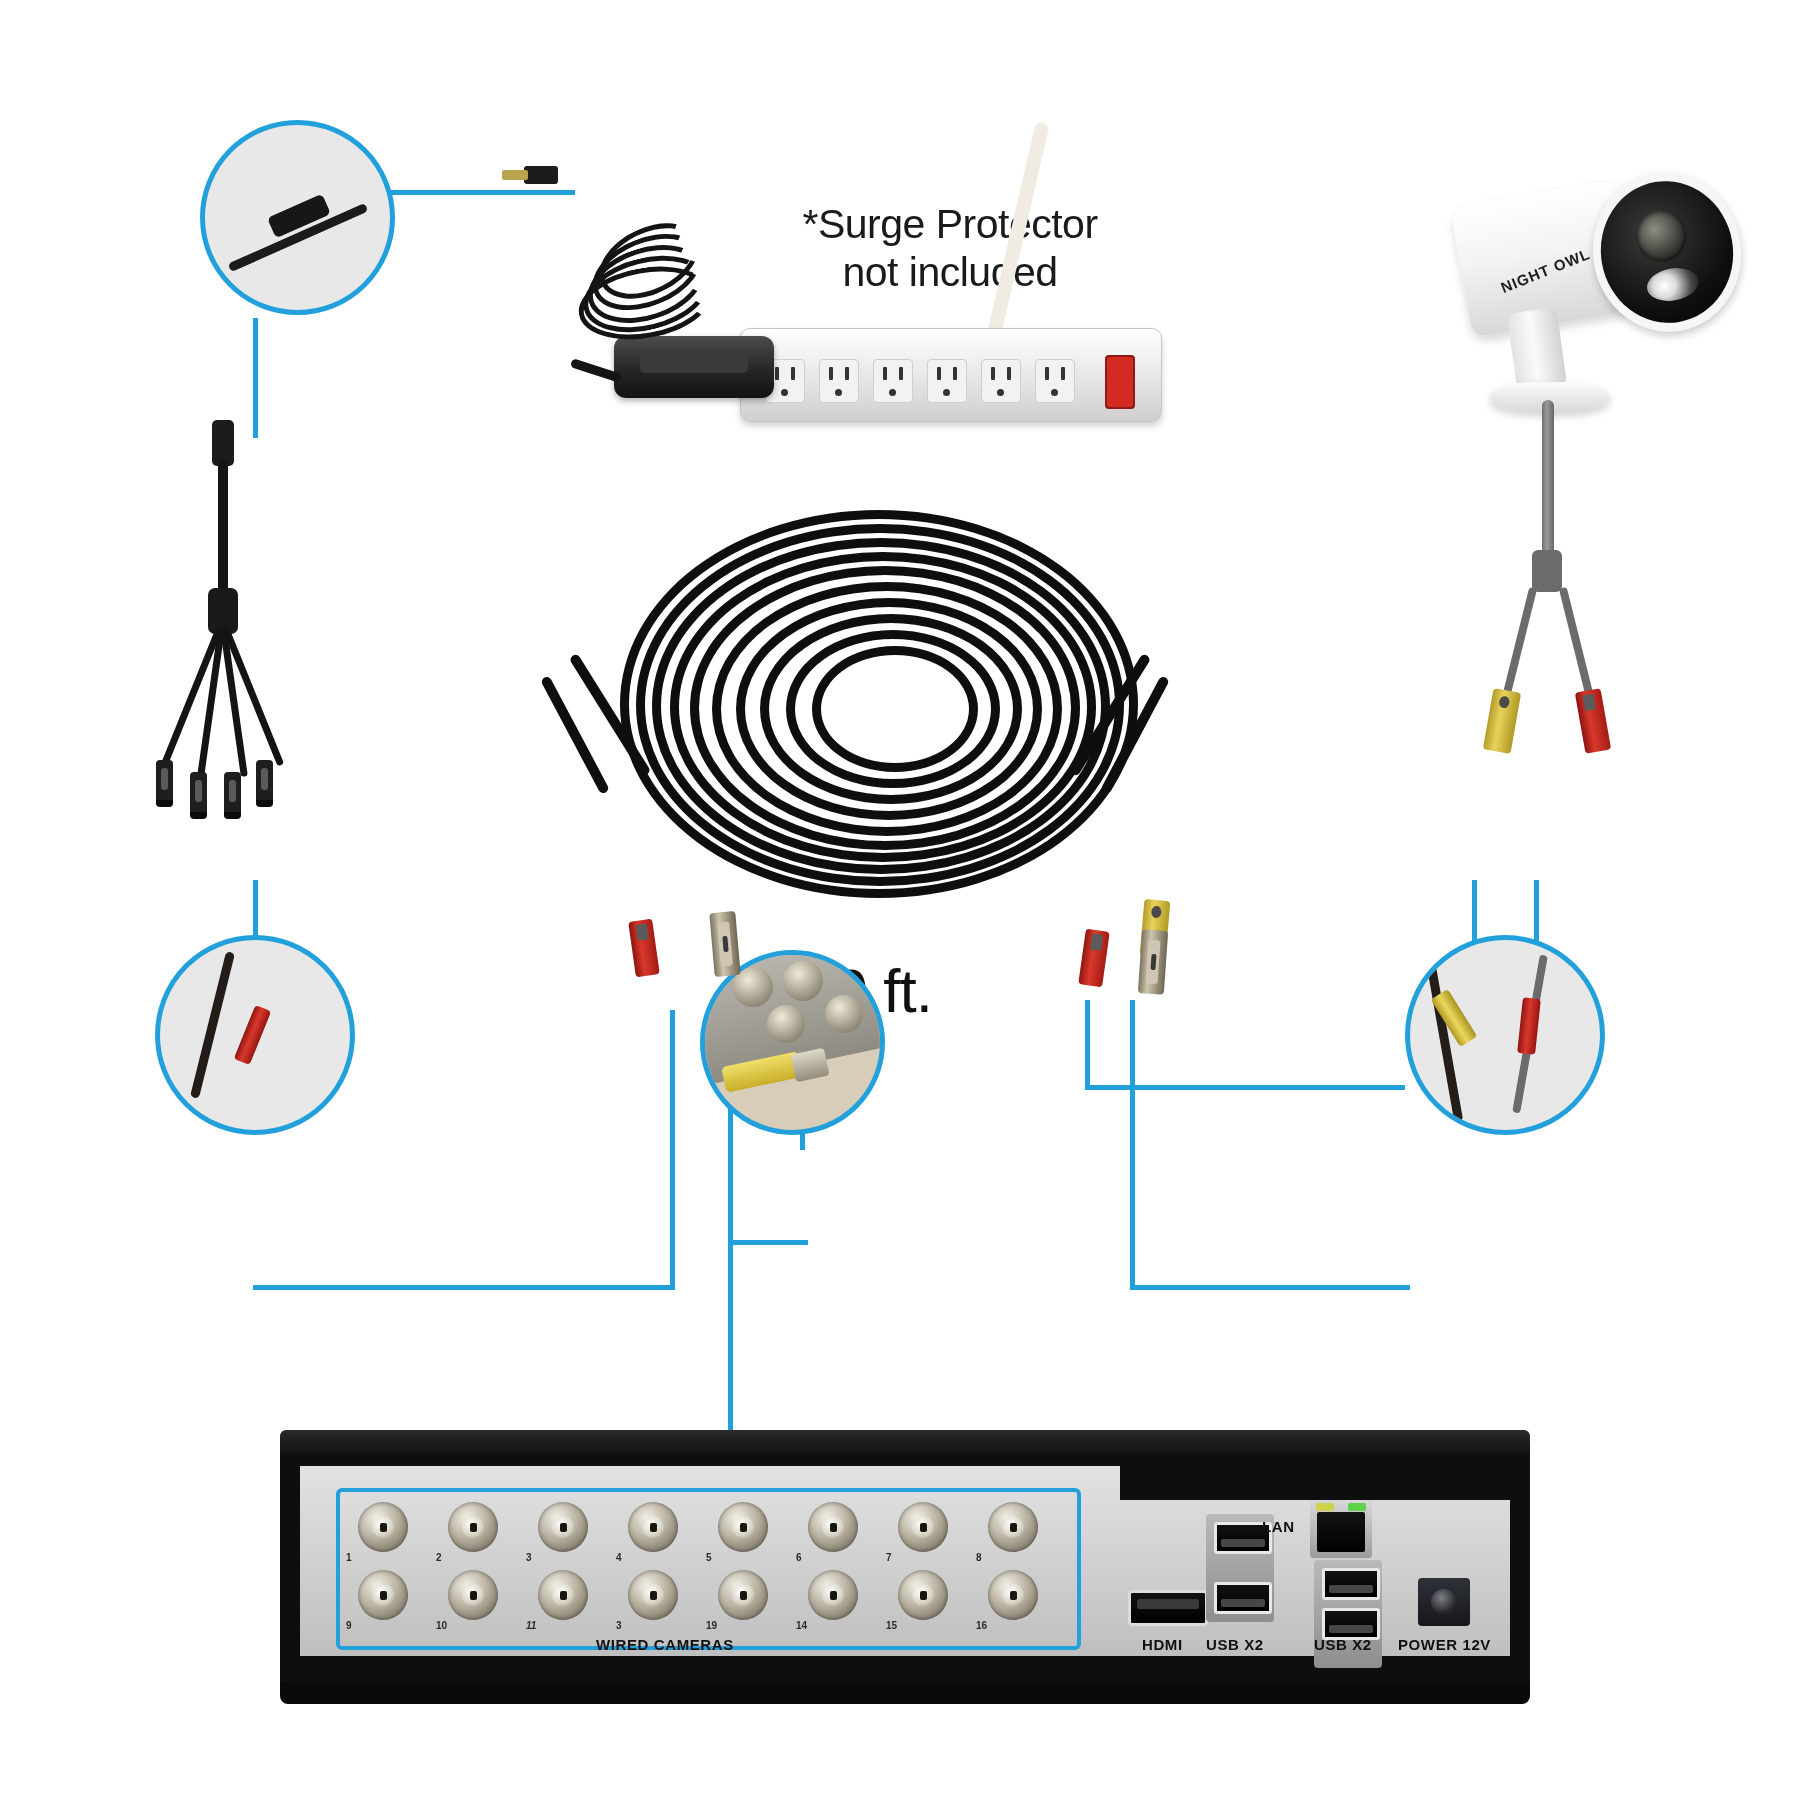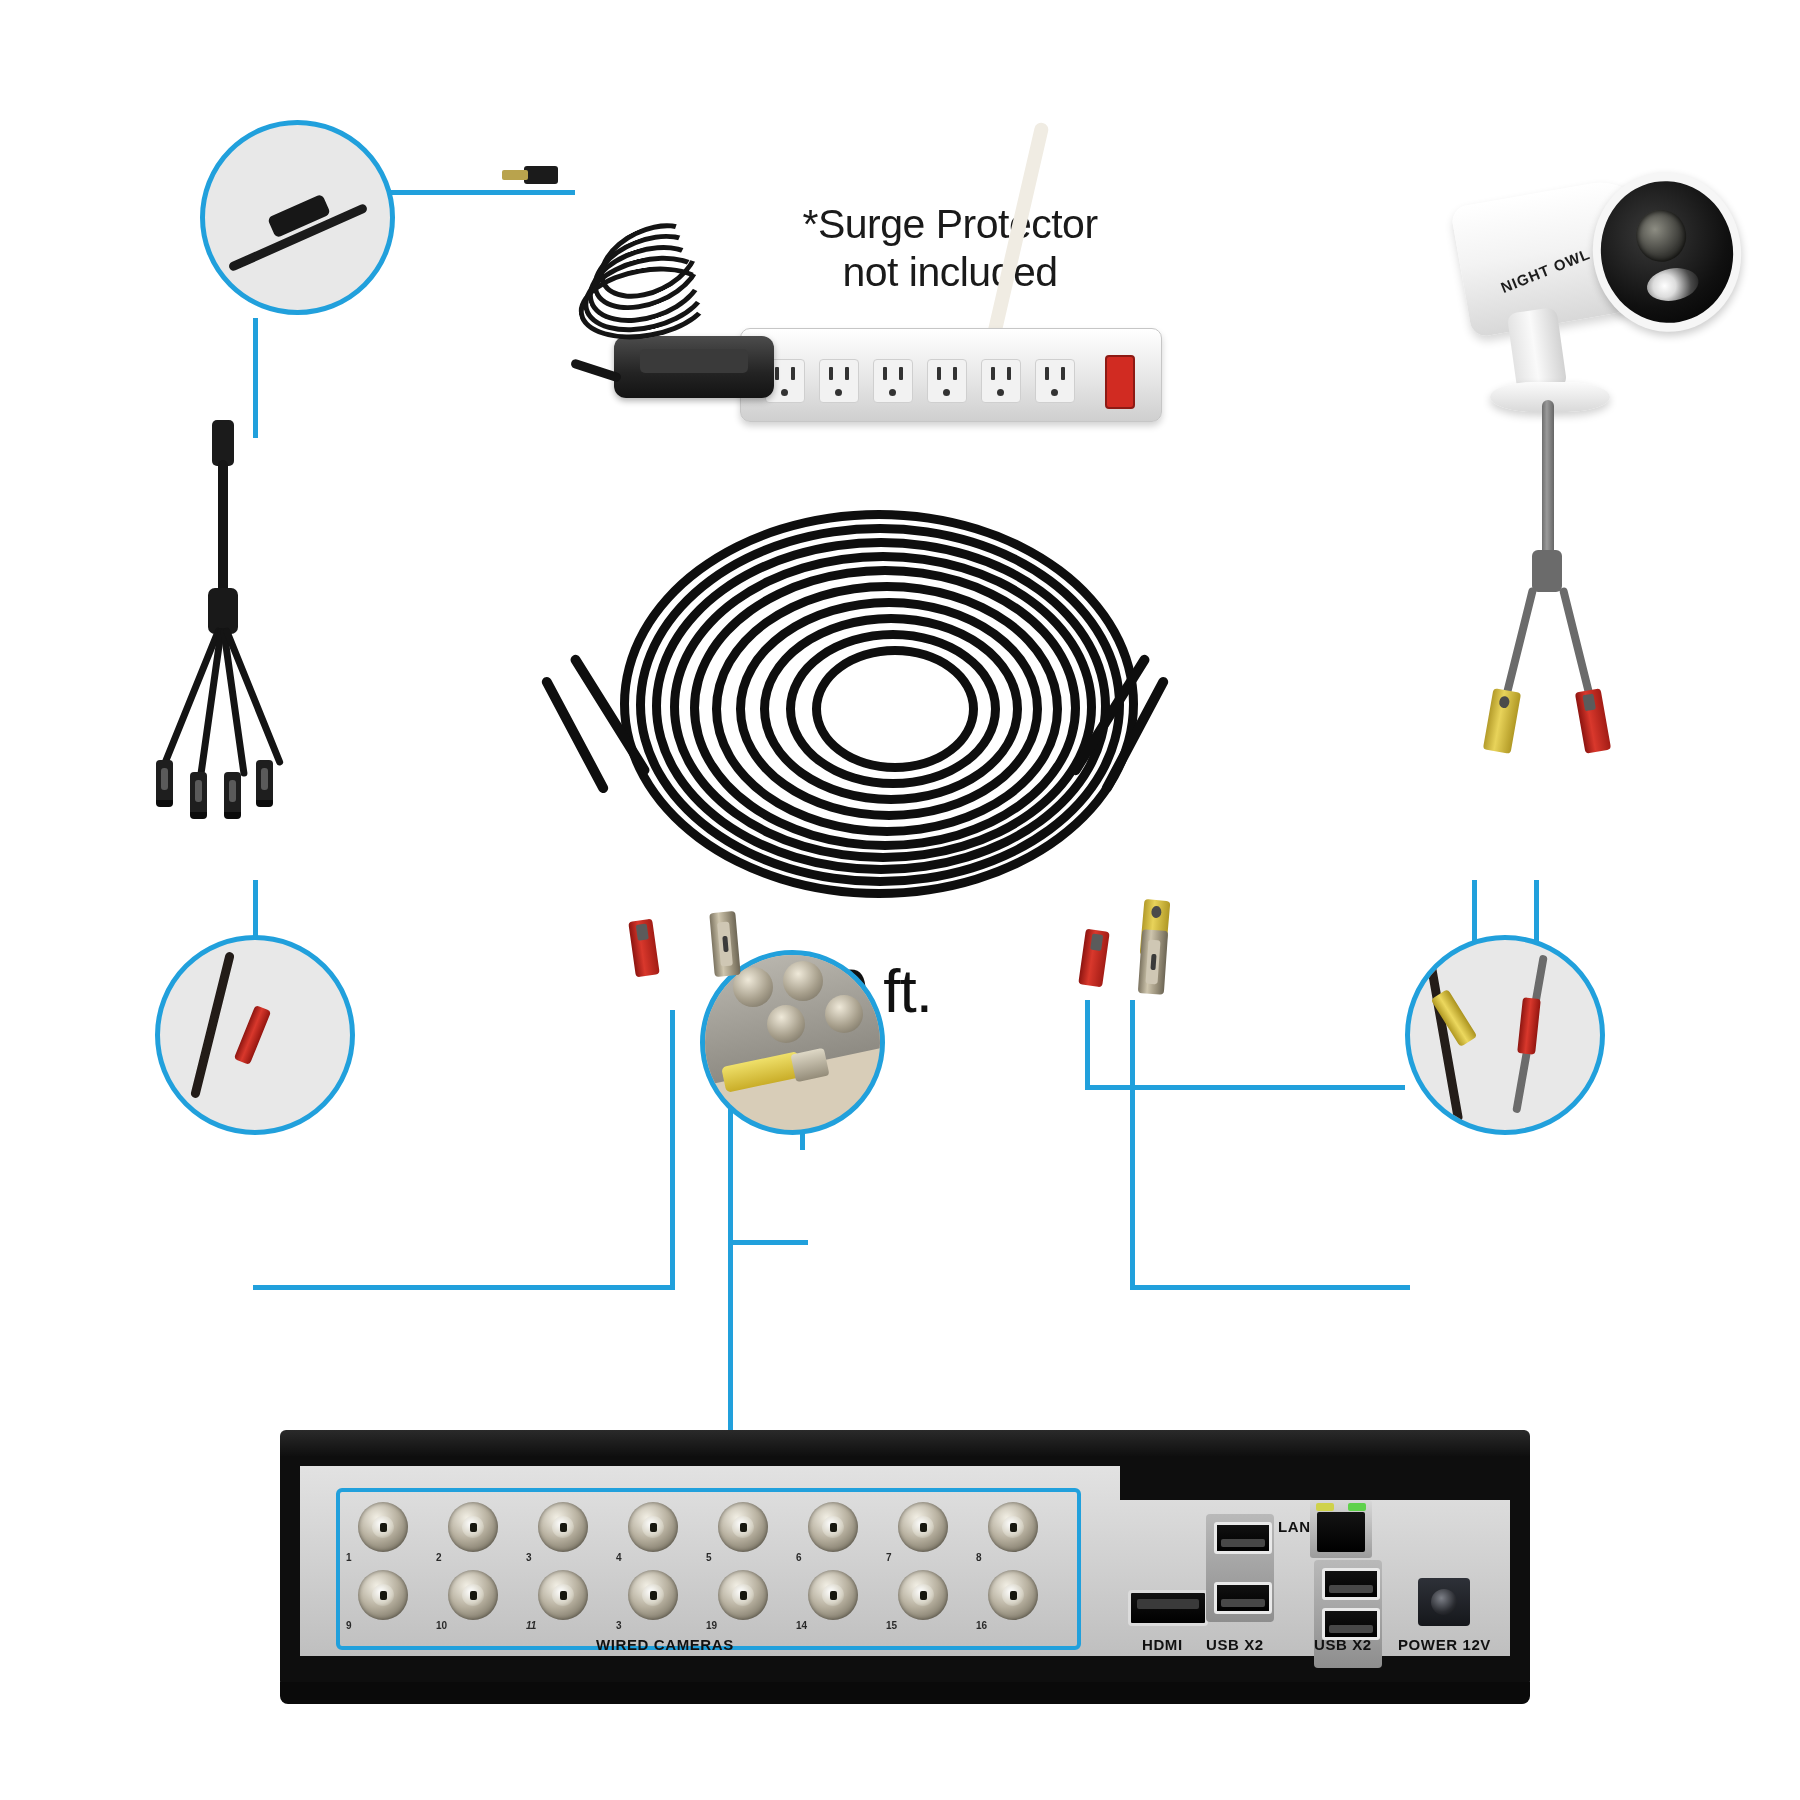--- a/index.html
+++ b/index.html
@@ -579,21 +579,21 @@
               <i></i>
             </div>
         </div>
         <div class="lbl" style="left:1014px;top:170px;">USB X2</div>
 
         <div class="rj45">
           <div class="leda"></div>
           <div class="ledb"></div>
           <div class="jack"></div>
         </div>
-        <div class="lbl" style="left:962px;top:52px;margin-left:16px;">LAN</div>
+        <div class="lbl" style="left:962px;top:52px;">LAN</div>
 
         <div class="pwrjack">
             <i></i>
           </div>
         <div class="lbl" style="left:1098px;top:170px;">POWER 12V</div>
       </div>
     </div>
     <div class="dvr-foot"></div>
   </div>
 

